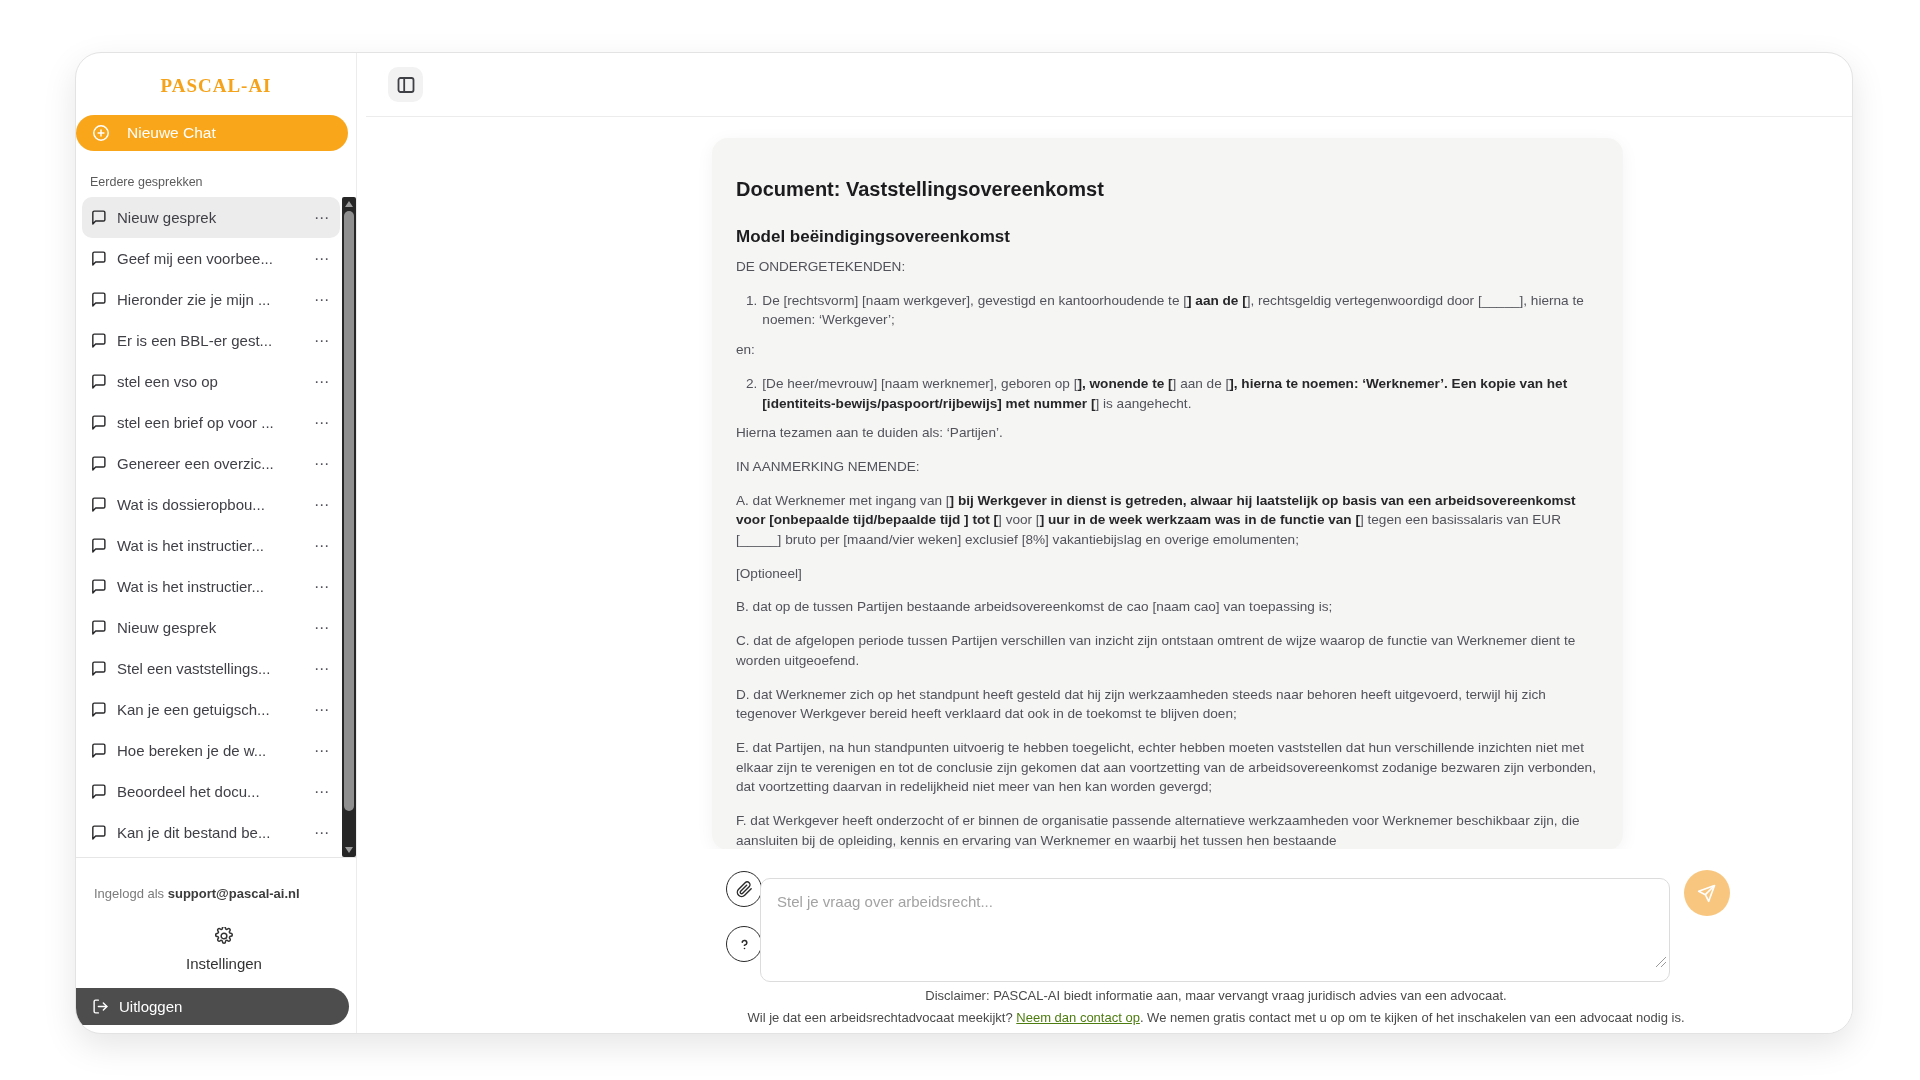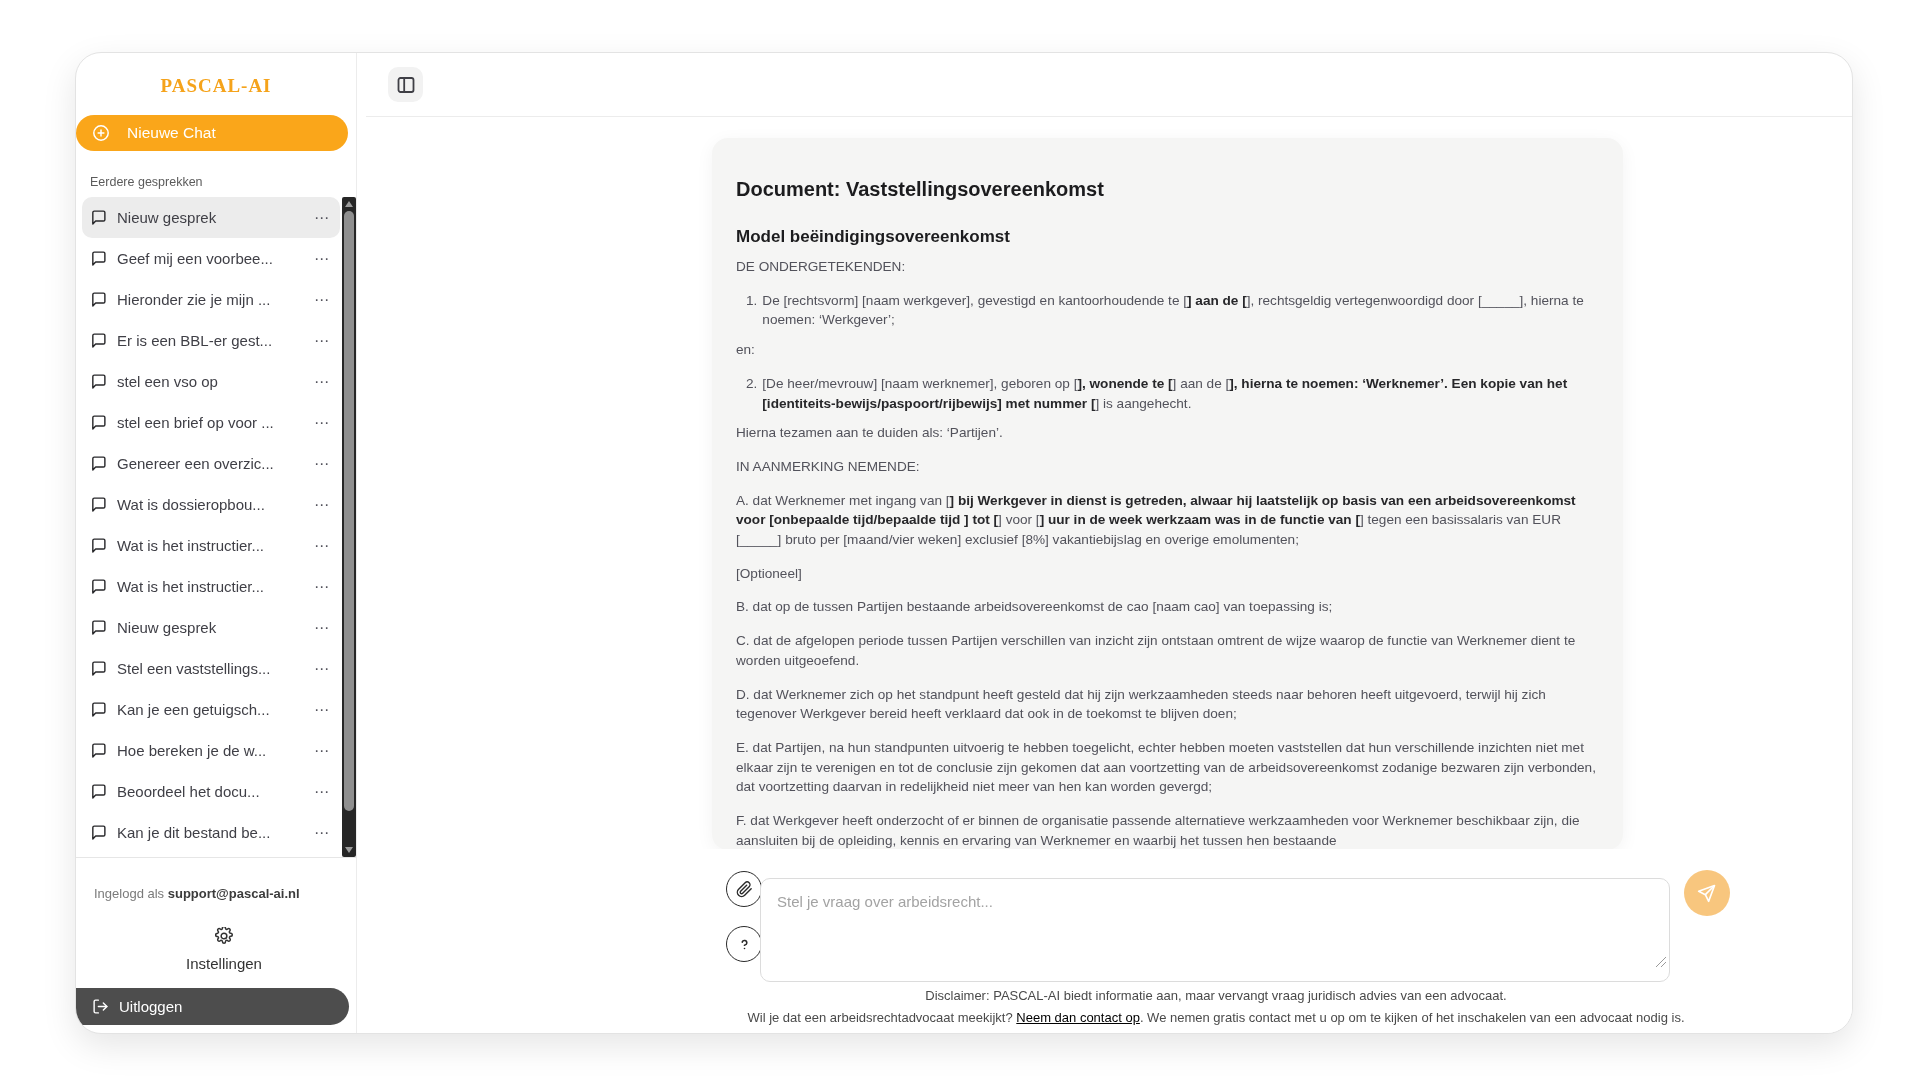--- a/index.html
+++ b/index.html
@@ -67,21 +67,21 @@
   .chat-input { position:absolute; left:394px; top:17px; width:910px; height:104px; resize:none;
     border:1px solid #dcdcdc; border-radius:10px; padding:14px 16px; font-size:15px;
     font-family:"Liberation Sans","DejaVu Sans",sans-serif; color:#333; outline:none;margin-top:12px; }
   .chat-input::placeholder { color:#a3a3a3; }
   .resize-grip { position:absolute; left:1290px; top:108px; width:10px; height:10px; pointer-events:none;
     background:linear-gradient(135deg, transparent 0 45%, #9a9a9a 45% 52%, transparent 52% 70%, #9a9a9a 70% 77%, transparent 77%); }
   .send-btn { position:absolute; left:1318px; top:21px; width:46px; height:46px; border-radius:50%;
     background:#f8c67e; border:none; display:flex; align-items:center; justify-content:center; cursor:pointer; }
   .disclaimer { position:absolute; left:340px; top:136px; width:1020px; text-align:center;
     font-size:13px; color:#4a4a4a; line-height:1.7; }
-  .disclaimer a { color:#000000; text-decoration:underline; cursor:pointer; }
+  .disclaimer a { color:#4d7c0f; text-decoration:underline; cursor:pointer; }
 </style>
 </head>
 <body>
 
 <div class="app-frame">
 
   <aside class="sidebar">
     <div class="logo">PASCAL-AI</div>
 
     <button class="new-chat-btn">

